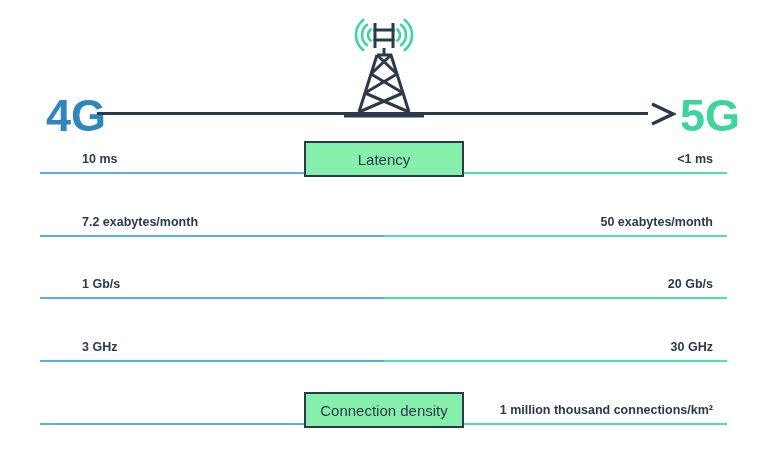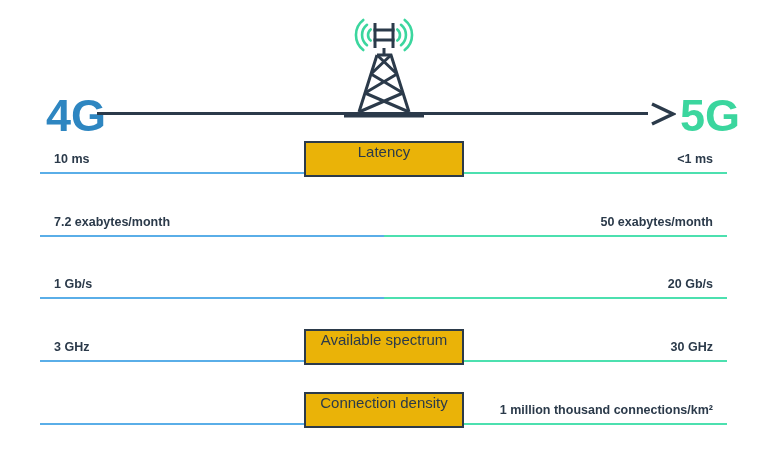--- a/index.html
+++ b/index.html
@@ -56,33 +56,34 @@
   .row .line-left  { left: 40px;  width: 344px; background: var(--blue-line); }
   .row .line-right { left: 384px; width: 343px; background: var(--green-line); }
   .row .value {
     position: absolute;
     top: 21px;
     font-size: 12.5px;
     font-weight: 700;
     color: var(--navy);
     line-height: 1.1;
     white-space: nowrap;
+    margin-left: 28px;
   }
   .row .value.vleft  { left: 54px; }
   .row .value.vright { right: 55px; }
   .metric-box {
     position: absolute;
     left: 304px;
     top: 9px;
     width: 160px;
     height: 36px;
-    background: #eab308;
+    background: #86efac;
     border: 2px solid var(--navy);
     display: flex;
-    align-items: flex-start;
+    align-items: center;
     justify-content: center;
   }
   .metric-box span {
     font-size: 15px;
     color: var(--navy);
     white-space: nowrap;
   }
 </style>
 </head>
 <body>
@@ -139,23 +140,20 @@
     <div class="line line-right"></div>
     <span class="value vleft">1 Gb/s</span>
     <span class="value vright">20 Gb/s</span>
   </div>
 
   <div class="row" style="top:320px">
     <div class="line line-left"></div>
     <div class="line line-right"></div>
     <span class="value vleft">3 GHz</span>
     <span class="value vright">30 GHz</span>
-    <div class="metric-box">
-      <span>Available spectrum</span>
-    </div>
   </div>
 
   <div class="row" style="top:383px">
     <div class="line line-left"></div>
     <div class="line line-right"></div>
     <span class="value vright">1 million thousand connections/km²</span>
     <div class="metric-box">
       <span>Connection density</span>
     </div>
   </div>

